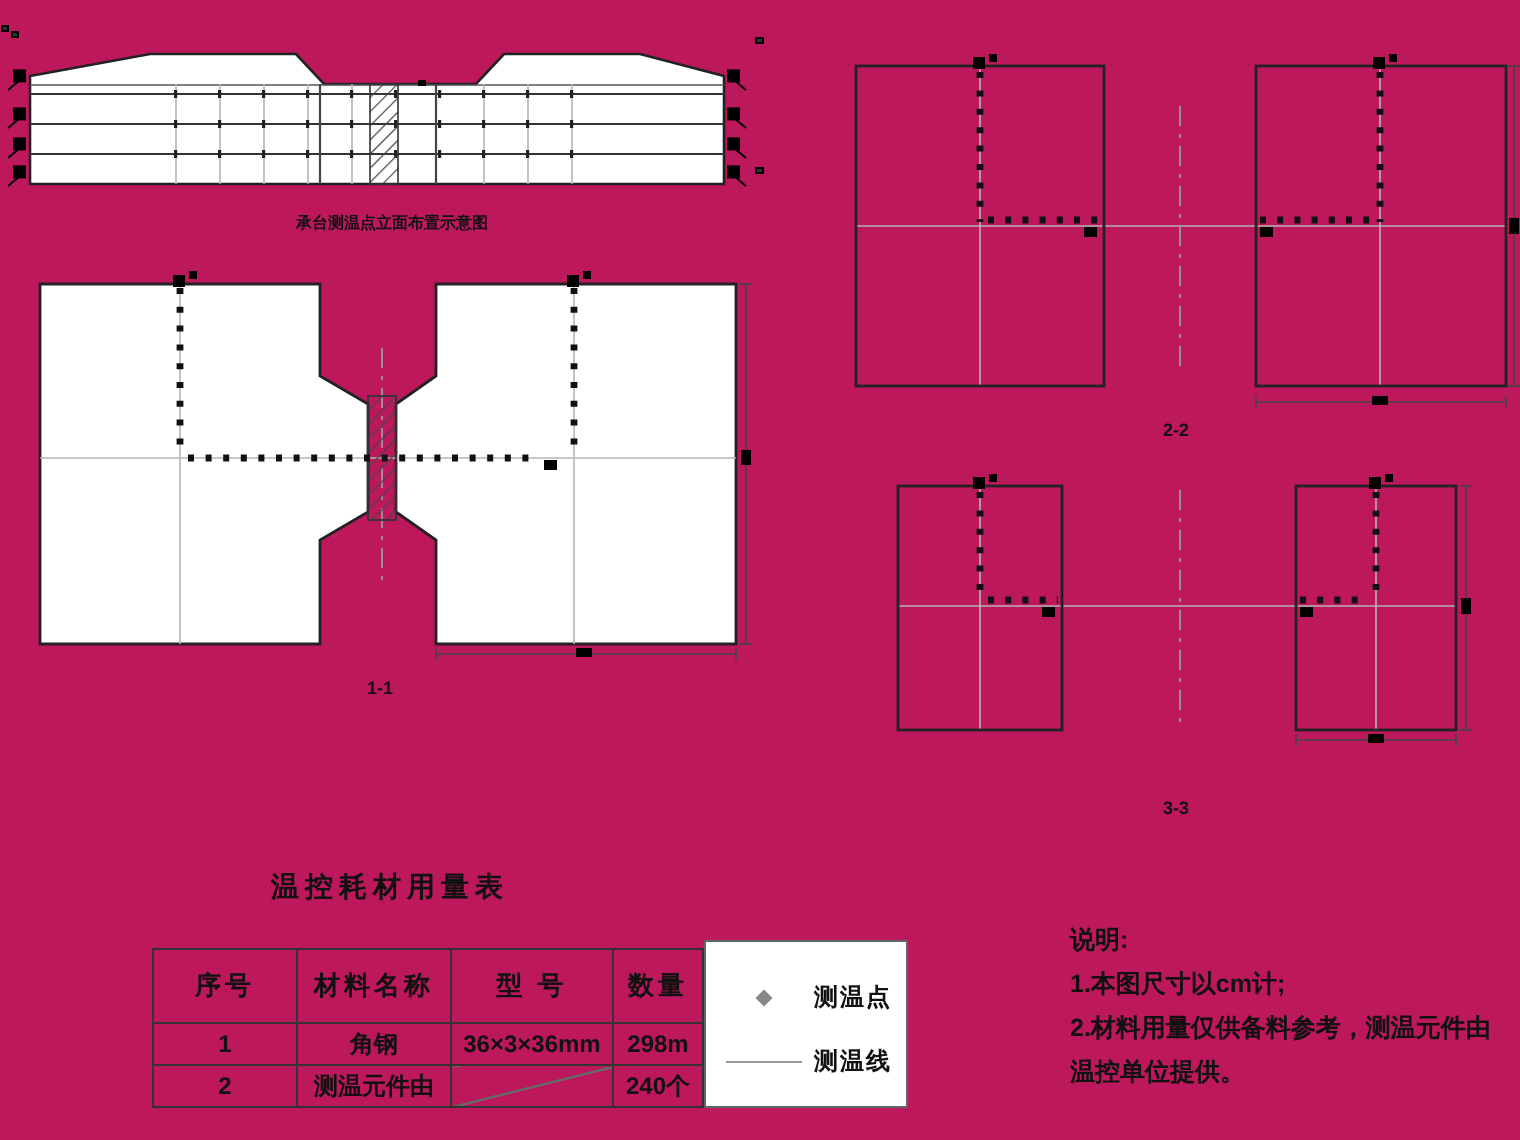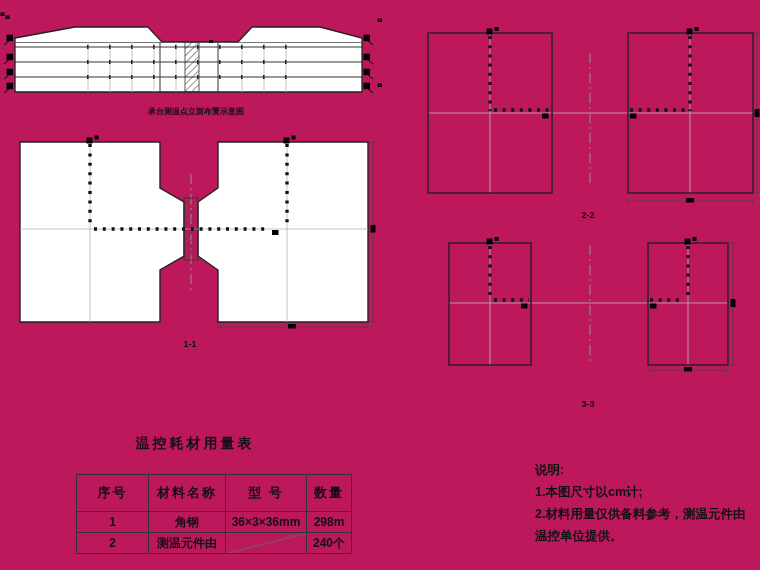--- a/index.html
+++ b/index.html
@@ -229,20 +229,34 @@
     </tr>
     <tr>
       <td>2</td>
       <td>测温元件由</td>
       <td class="slash"></td>
       <td>240个</td>
     </tr>
   </tbody>
     </table>
 
+  <div id="legend">
+    <div class="leg-row" style="top:18px">
+      <span class="leg-sym">
+          <span class="diamond"></span>
+        </span>
+      <span class="leg-lab">测温点</span>
+    </div>
+    <div class="leg-row" style="top:50px">
+      <span class="leg-sym">
+          <span class="legline"></span>
+        </span>
+      <span class="leg-lab">测温线</span>
+    </div>
+  </div>
 
   <div id="notes">
     <div>说明:</div>
     <div>1.本图尺寸以cm计;</div>
     <div>2.材料用量仅供备料参考，测温元件由</div>
     <div>温控单位提供。</div>
   </div>
 
 </div>
 

